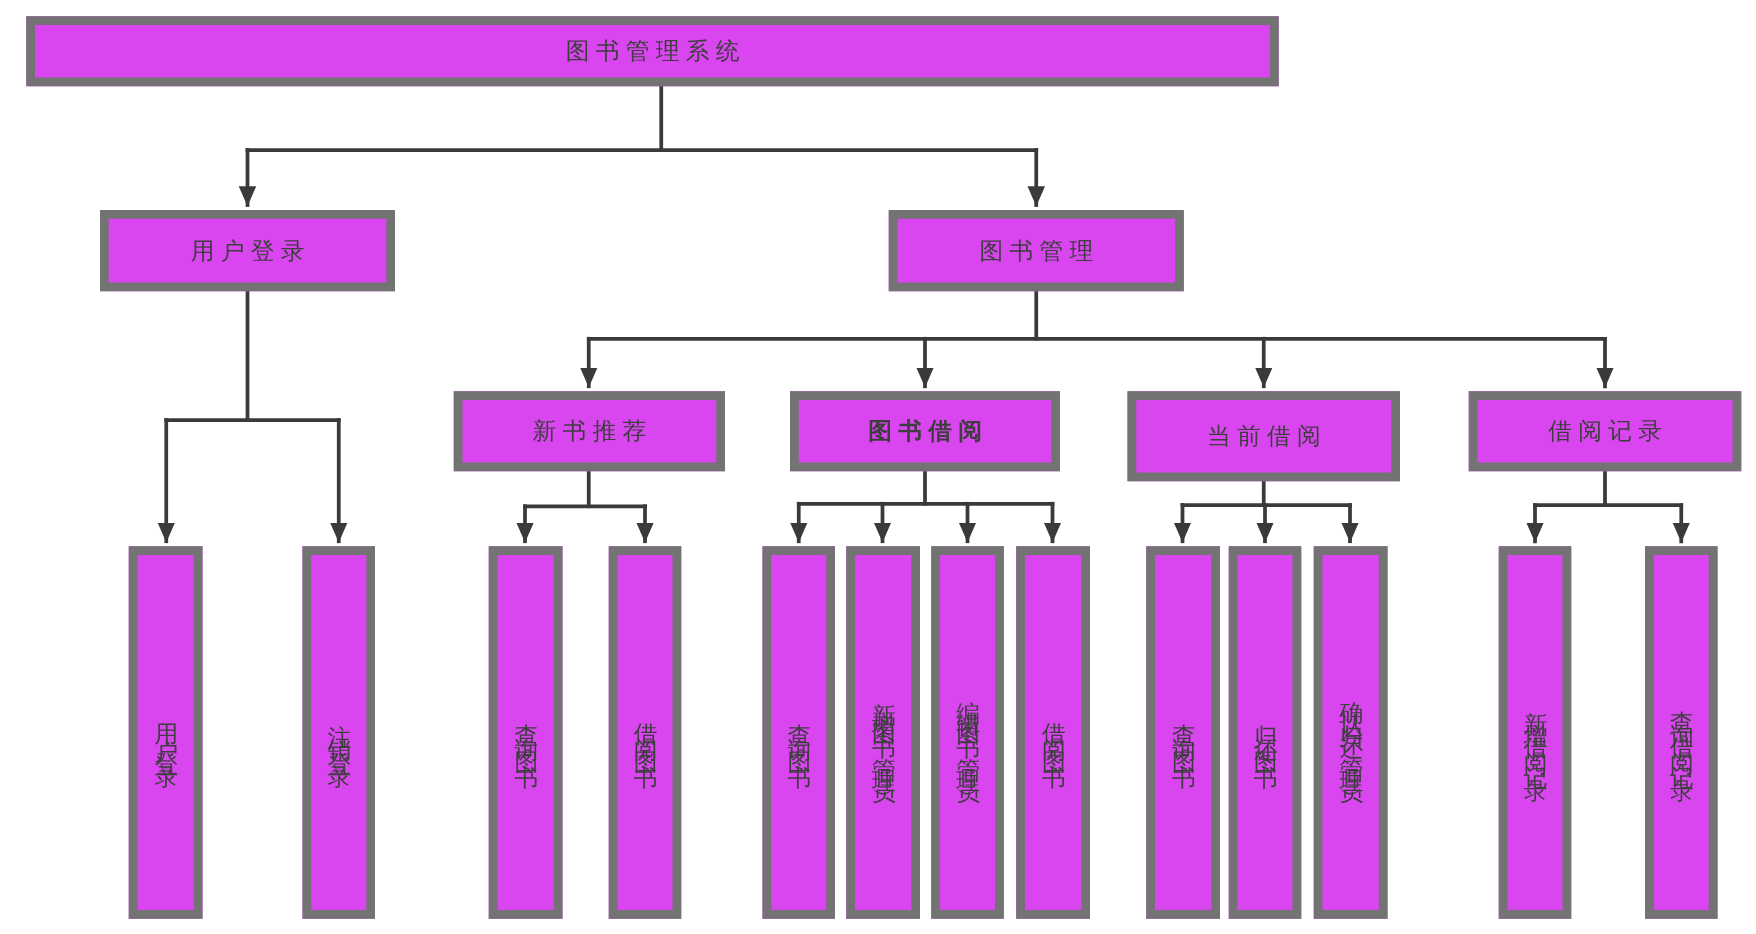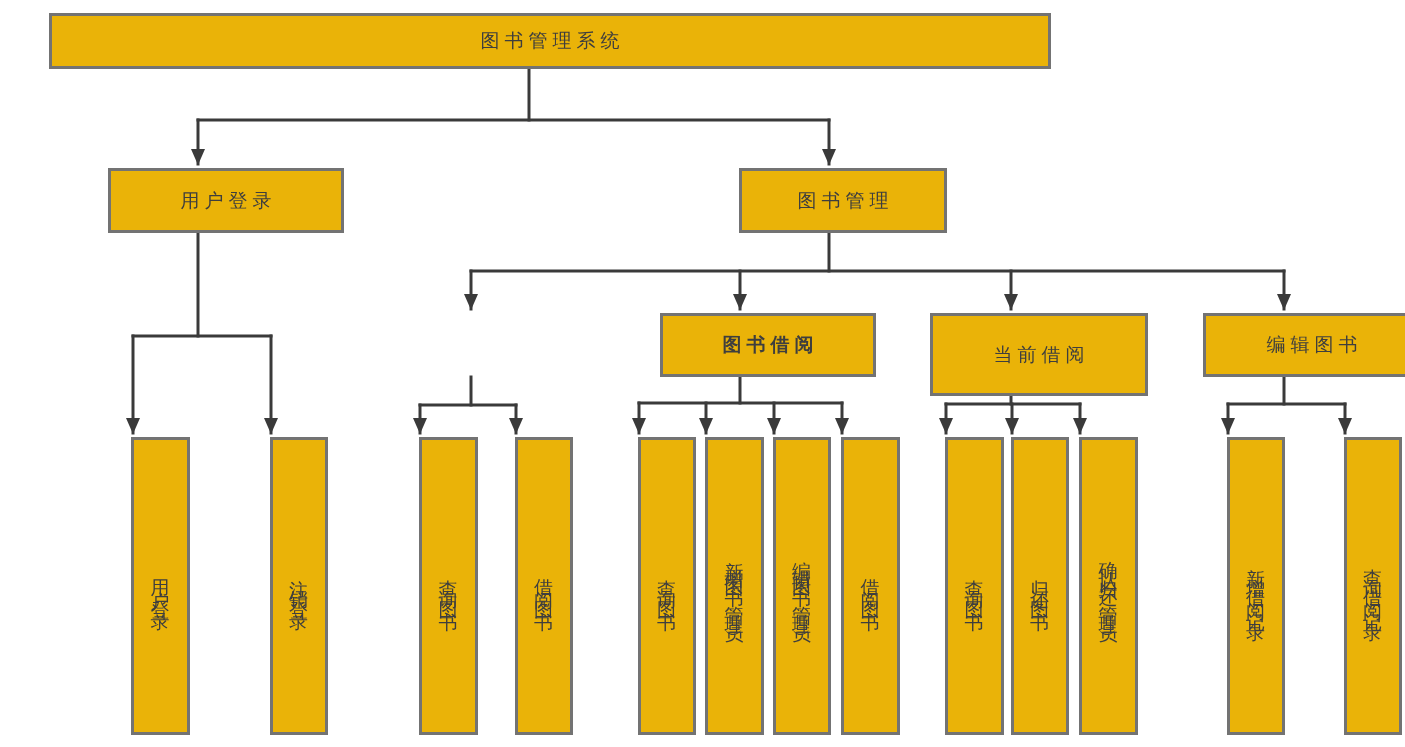--- a/index.html
+++ b/index.html
@@ -8,27 +8,26 @@
     width:1405px;height:747px;
     background:#ffffff;
     font-family:"Liberation Sans","DejaVu Sans",sans-serif;
     color:#3e3e3e;
     overflow:hidden;
   }
   #connectors{position:absolute;left:0;top:0;pointer-events:none;}
   .box{
     position:absolute;
     box-sizing:border-box;
-    border:3px solid #737373;
-    background:#eab308;
+    border:7px solid #737373;
+    background:#d946ef;
     display:flex;
     align-items:center;
     justify-content:center;
     text-align:center;
-    margin-left:28px;
   }
   .hbox{
     font-size:19px;
     letter-spacing:5px;
     text-indent:5px; 
     white-space:nowrap;
   }
   .vbox{
     font-size:19px;
     writing-mode:vertical-rl;
@@ -99,25 +98,26 @@
       <line x1="1284" y1="377" x2="1284" y2="404"></line>
       <line x1="1228" y1="404" x2="1345" y2="404"></line>
       <line x1="1228" y1="404" x2="1228" y2="433" marker-end="url(#arrow)"></line>
       <line x1="1345" y1="404" x2="1345" y2="433" marker-end="url(#arrow)"></line>
     </g>
   </svg>
 
   <div class="box hbox" style="left:21px;top:13px;width:1002px;height:56px;">图书管理系统</div>
 
   <div class="box hbox" style="left:80px;top:168px;width:236px;height:65px;">用户登录</div>
-  <div class="box hbox" style="left:711px;top:168px;width:208px;height:65px;">图书管理</div>
+  <div class="box hbox" style="left:711px;top:168px;width:236px;height:65px;">图书管理</div>
 
+  <div class="box hbox" style="left:363px;top:313px;width:217px;height:64px;">新书推荐</div>
   <div class="box hbox" style="left:632px;top:313px;width:216px;height:64px;font-weight:bold;">图书借阅</div>
-  <div class="box hbox" style="left:902px;top:313px;width:218px;height:83px;">当前借阅</div>
-  <div class="box hbox" style="left:1175px;top:313px;width:218px;height:64px;">编辑图书</div>
+  <div class="box hbox" style="left:902px;top:313px;width:218px;height:72px;">当前借阅</div>
+  <div class="box hbox" style="left:1175px;top:313px;width:218px;height:64px;">借阅记录</div>
 
   <div class="box vbox" style="left:103px;top:437px;width:59px;height:298px;">用户登录</div>
   <div class="box vbox" style="left:242px;top:437px;width:58px;height:298px;">注销登录</div>
 
   <div class="box vbox" style="left:391px;top:437px;width:59px;height:298px;">查询图书</div>
   <div class="box vbox" style="left:487px;top:437px;width:58px;height:298px;">借阅图书</div>
 
   <div class="box vbox" style="left:610px;top:437px;width:58px;height:298px;">查询图书</div>
   <div class="box vbox long" style="left:677px;top:437px;width:59px;height:298px;">新增图书（管理员）</div>
   <div class="box vbox long" style="left:745px;top:437px;width:58px;height:298px;">编辑图书（管理员）</div>

